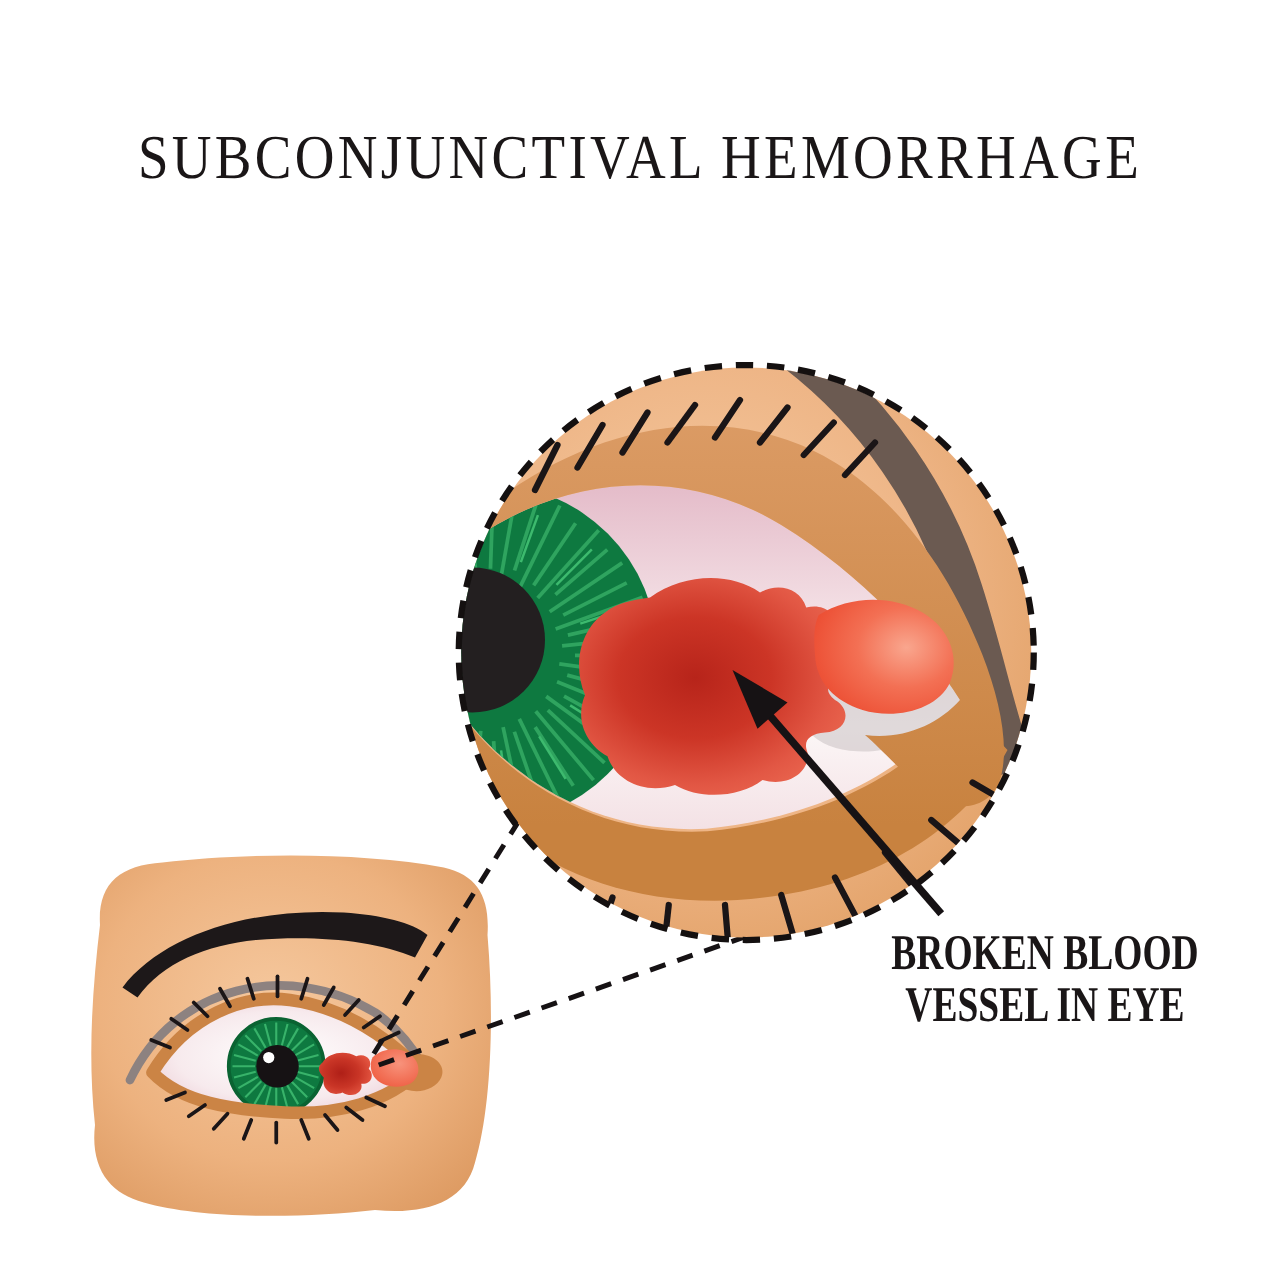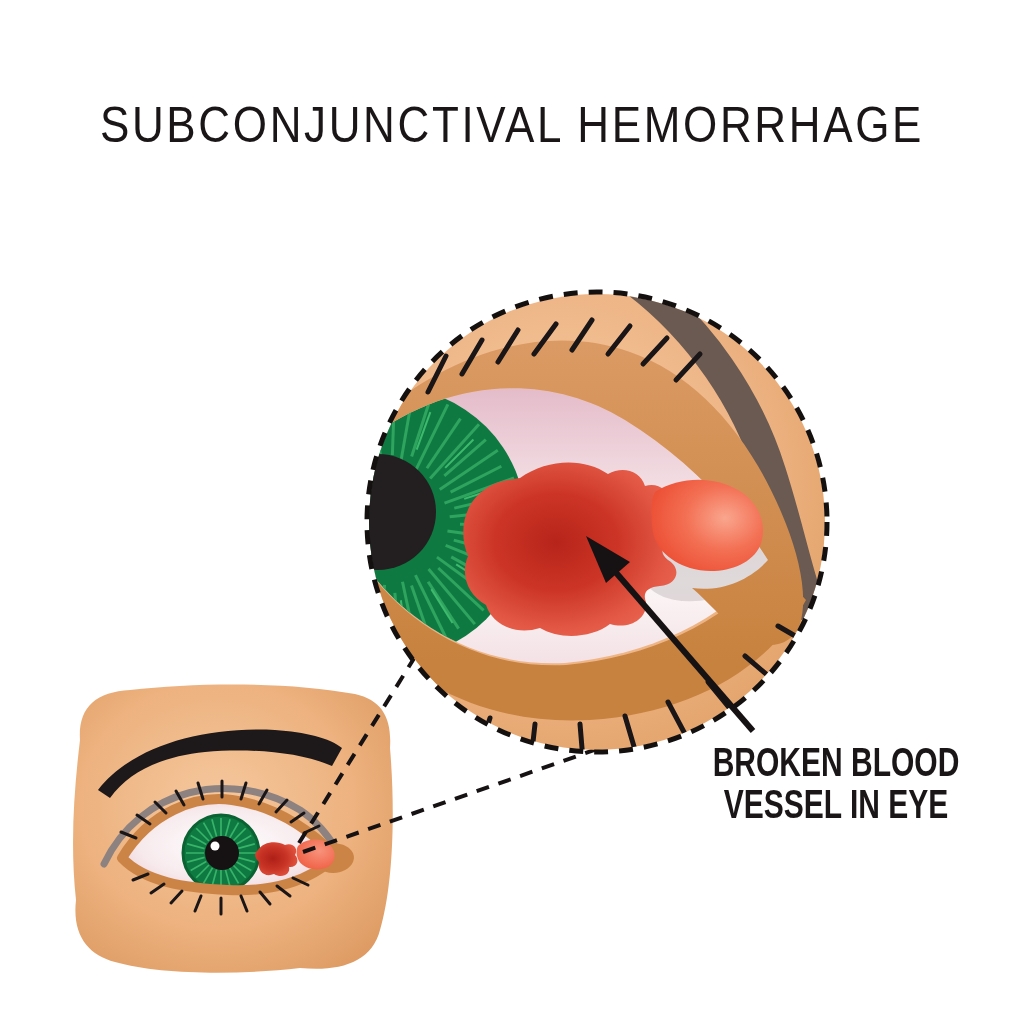--- a/index.html
+++ b/index.html
@@ -1,17 +1,17 @@
 <!DOCTYPE html>
 <html><head>
 <meta charset="utf-8">
 <style>
   html,body{margin:0;padding:0;background:#ffffff;}
   .stage{position:relative;width:1024px;height:1024px;background:#ffffff;overflow:hidden;
-         font-family:Liberation Sans, sans-serif;}
+         font-family:Liberation Serif, serif;}
   .stage svg{position:absolute;left:0;top:0;}
   .title{position:absolute;left:0;right:0;top:96px;text-align:center;
          font-size:50px;letter-spacing:3px;font-weight:normal;color:#1a1617;
          transform:scaleX(.88);transform-origin:50% 50%;white-space:nowrap;}
   .callout{position:absolute;left:661px;top:741px;width:350px;text-align:center;
          font-size:40px;font-weight:bold;color:#1a1617;line-height:42px;
          transform:scaleX(.75);transform-origin:50% 50%;}
 </style>
 </head>
 <body>

